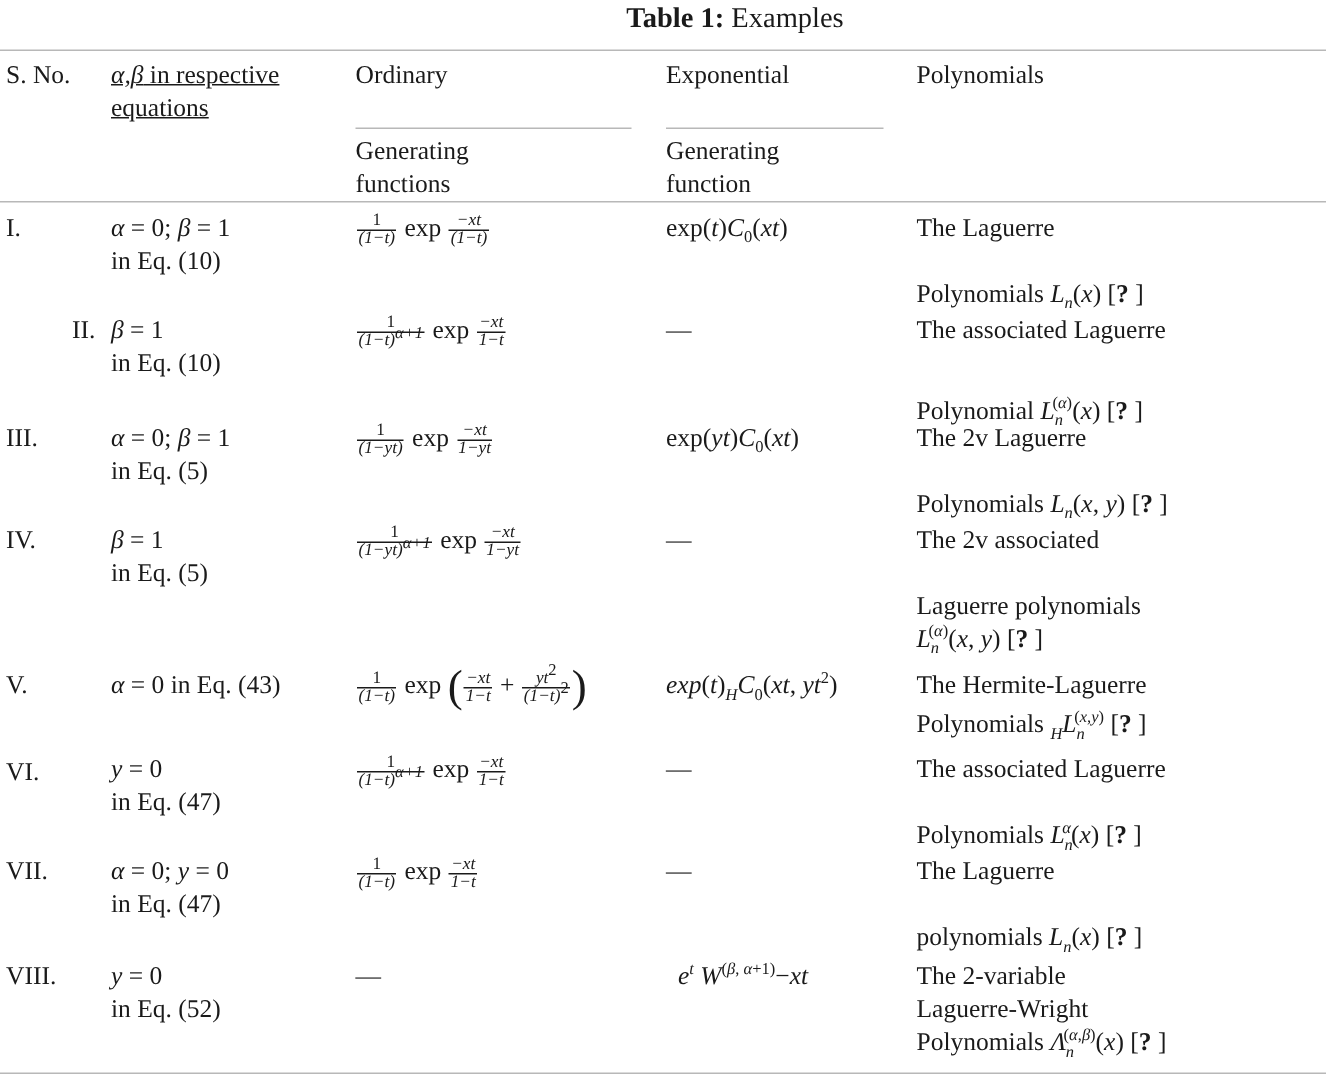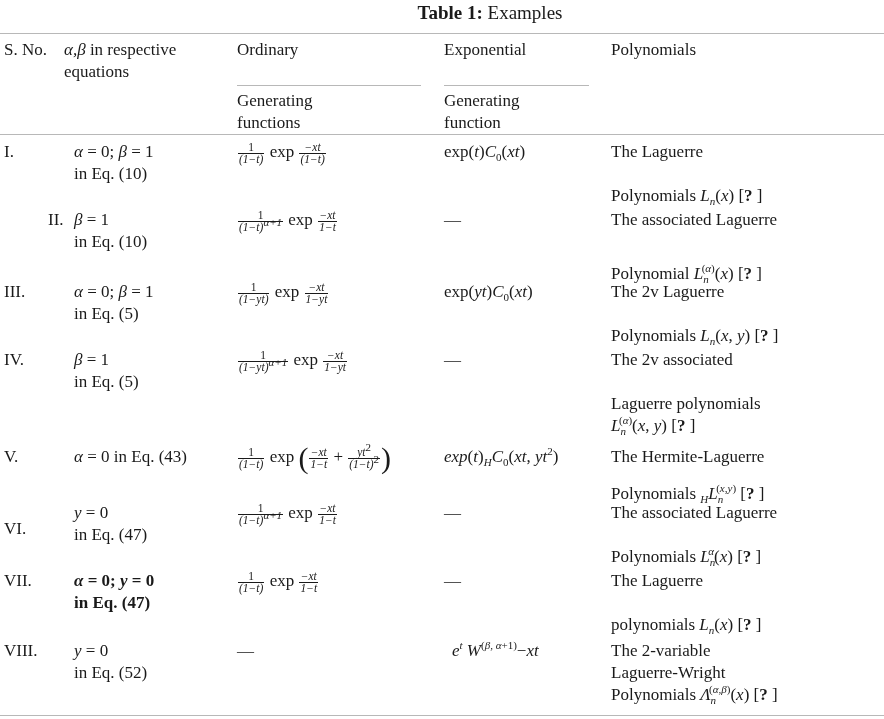--- a/index.html
+++ b/index.html
@@ -65,21 +65,21 @@
 </div>
 
 <div class="rule" style="top:33px; left:0; width:884px;"></div>
 <div class="rule" style="top:85px; left:237px; width:184px;"></div>
 <div class="rule" style="top:85px; left:444px; width:145px;"></div>
 <div class="rule" style="top:134px; left:0; width:884px;"></div>
 <div class="rule" style="top:715px; left:0; width:884px;"></div>
 
 <div>
   <div class="cell" style="left:4px; top:39px;">S. No.</div>
-  <div class="cell" style="left:64px; top:39px;">
+  <div class="cell" style="left:74px; top:39px;text-decoration:underline;">
     <div><i class="m">α,β</i> in respective</div>
     <div>equations</div>
   </div>
   <div class="cell" style="left:237px; top:39px;">Ordinary</div>
   <div class="cell" style="left:444px; top:39px;">Exponential</div>
   <div class="cell" style="left:611px; top:39px;">Polynomials</div>
 
   <div class="cell" style="left:237px; top:90px;">
     <div>Generating</div>
     <div>functions</div>
@@ -171,45 +171,45 @@
   <div class="cell" style="left:237px; top:446px;">
     <span class="frac"><span class="num">1</span><span><i class="m">(1−t)</i></span></span>
     <span>exp</span>
     <span class="paren-big">(</span><span class="frac"><span class="num"><i class="m">−xt</i></span><span><i class="m">1−t</i></span></span>
     <span>+</span>
     <span class="frac"><span class="num"><i class="m">yt</i><sup>2</sup></span><span><i class="m">(1−t)</i><sup>2</sup></span></span><span class="paren-big">)</span>
   </div>
   <div class="cell" style="left:444px; top:446px;"><i class="m">exp</i>(<i class="m">t</i>)<sub><i class="m">H</i></sub><i class="m">C</i><sub>0</sub>(<i class="m">xt</i>, <i class="m">yt</i><sup>2</sup>)</div>
   <div class="cell" style="left:611px; top:446px;">
     <div>The Hermite-Laguerre</div>
-    <div style="margin-top:15px;"><span>Polynomials </span><sub><i class="m">H</i></sub><i class="m">L</i><sub><i class="m">n</i></sub><sup style="margin-left:-7px;">(<i class="m">x,y</i>)</sup> <span>[<b>?</b> ]</span></div>
-  </div>
-</div>
-
-<div>
-  <div class="cell" style="left:4px; top:518px;">VI.</div>
+    <div style="margin-top:4px;"><span>Polynomials </span><sub><i class="m">H</i></sub><i class="m">L</i><sub><i class="m">n</i></sub><sup style="margin-left:-7px;">(<i class="m">x,y</i>)</sup> <span>[<b>?</b> ]</span></div>
+  </div>
+</div>
+
+<div>
+  <div class="cell" style="left:4px; top:504px;">VI.</div>
   <div class="cell" style="left:74px; top:502px;">
     <div><i class="m">y</i> = 0</div>
     <div>in Eq. (47)</div>
   </div>
   <div class="cell" style="left:237px; top:502px;">
     <span class="frac"><span class="num">1</span><span><i class="m">(1−t)</i><sup><i class="m">α+1</i></sup></span></span>
     <span>exp</span>
     <span class="frac"><span class="num"><i class="m">−xt</i></span><span><i class="m">1−t</i></span></span>
   </div>
   <div class="cell dash" style="left:444px; top:502px;">—</div>
   <div class="cell" style="left:611px; top:502px;">
     <div>The associated Laguerre</div>
     <div style="margin-top:22px;"><span>Polynomials </span><i class="m">L</i><sub><i class="m">n</i></sub><sup style="margin-left:-7px;"><i class="m">α</i></sup>(<i class="m">x</i>) <span>[<b>?</b> ]</span></div>
   </div>
 </div>
 
 <div>
   <div class="cell" style="left:4px; top:570px;">VII.</div>
-  <div class="cell" style="left:74px; top:570px;font-weight:bold;">
+  <div class="cell" style="left:74px; top:570px;">
     <div><i class="m">α</i> = 0; <i class="m">y</i> = 0</div>
     <div>in Eq. (47)</div>
   </div>
   <div class="cell" style="left:237px; top:570px;">
     <span class="frac"><span class="num">1</span><span><i class="m">(1−t)</i></span></span>
     <span>exp</span>
     <span class="frac"><span class="num"><i class="m">−xt</i></span><span><i class="m">1−t</i></span></span>
   </div>
   <div class="cell dash" style="left:444px; top:570px;">—</div>
   <div class="cell" style="left:611px; top:570px;">

